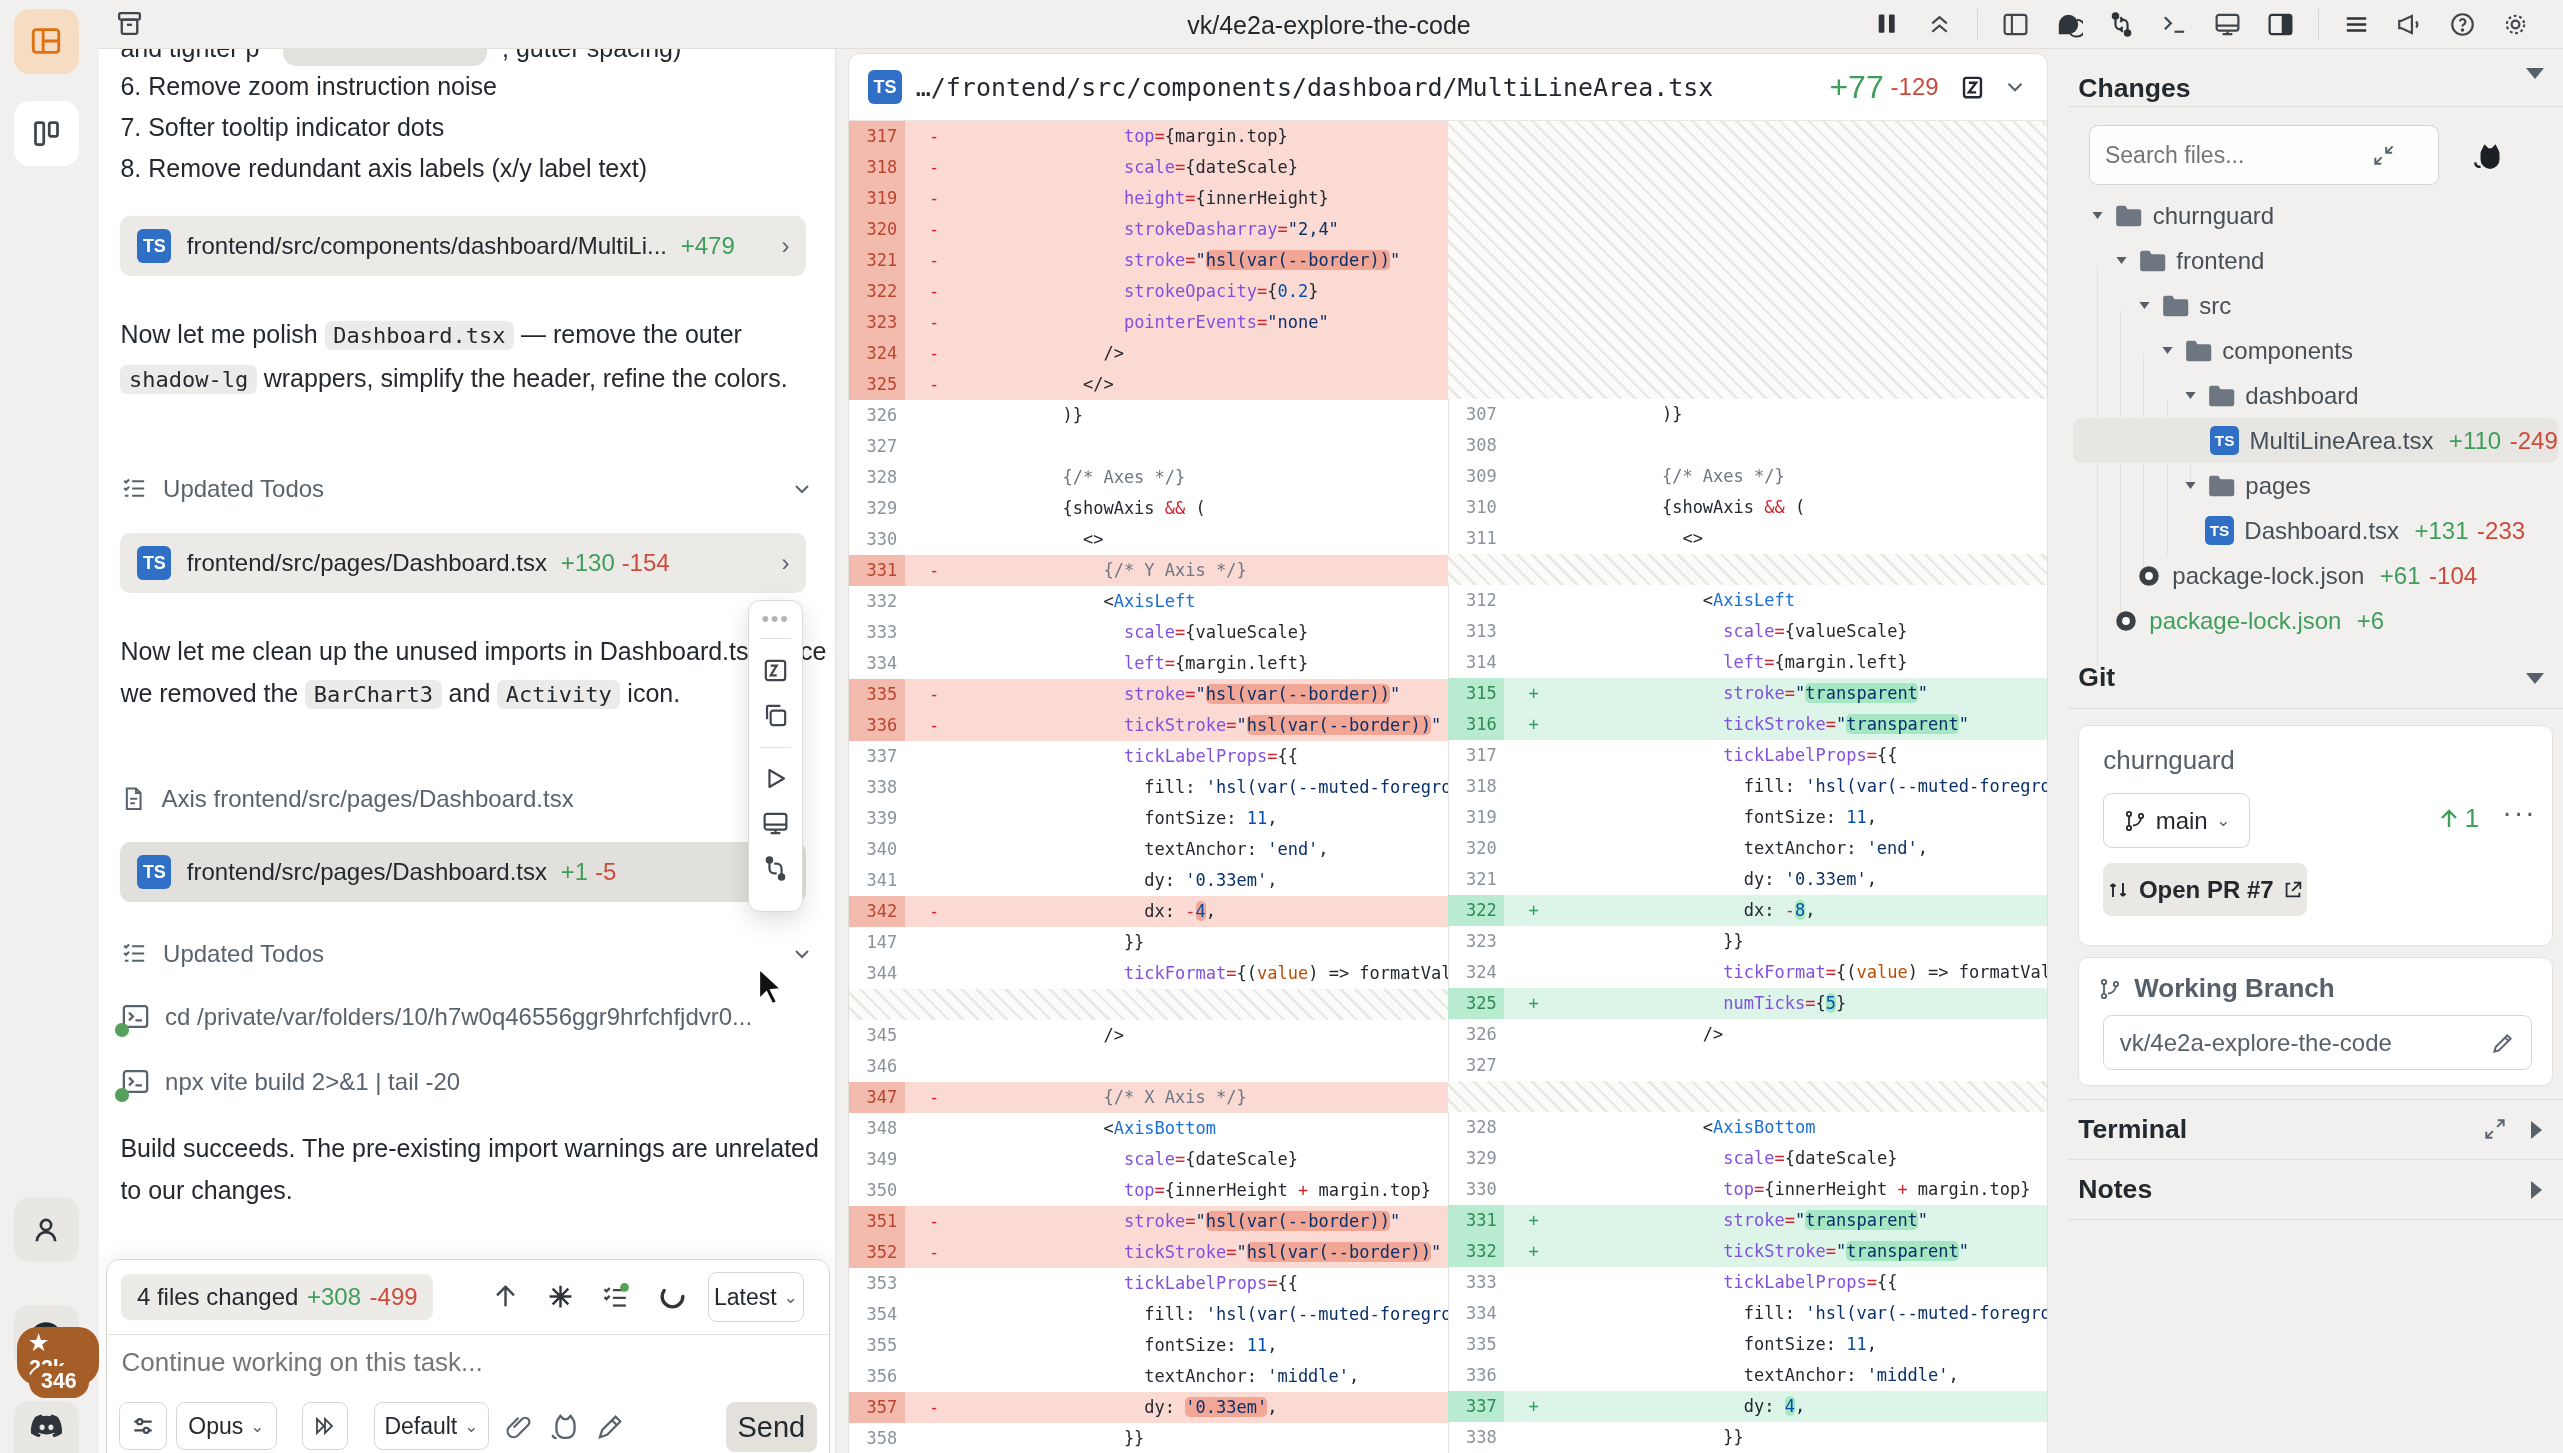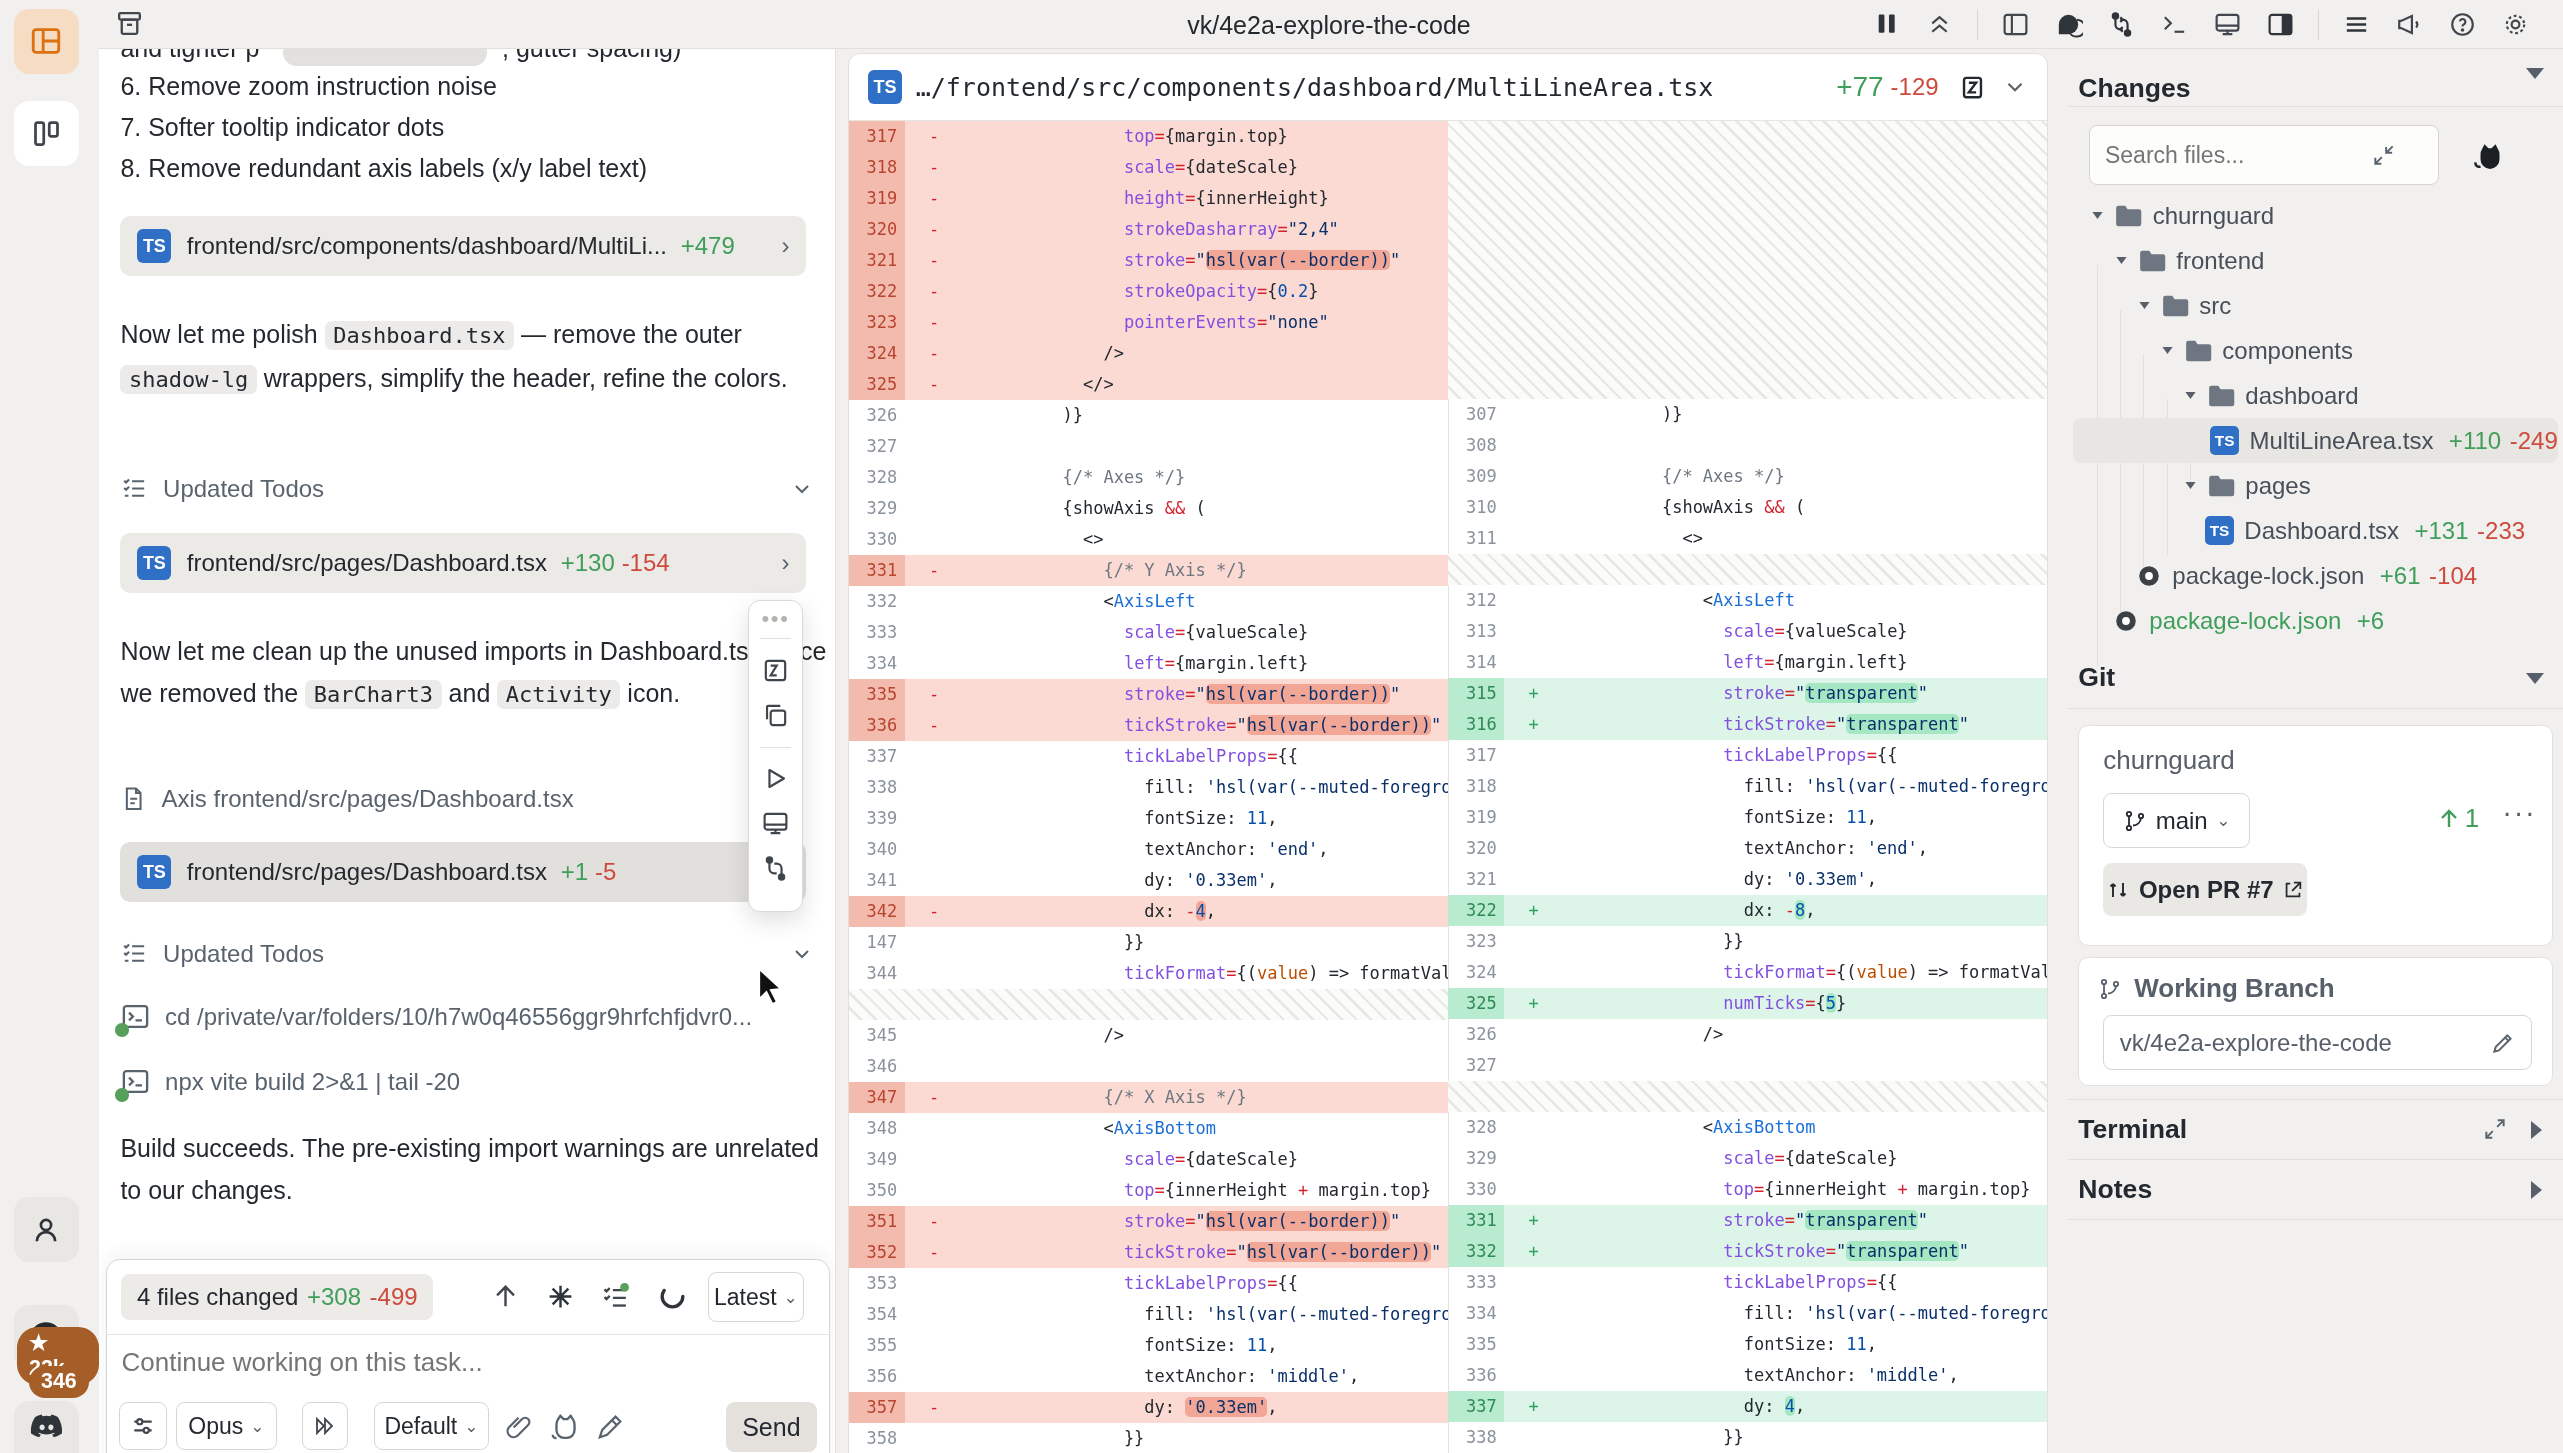--- a/index.html
+++ b/index.html
@@ -70,29 +70,29 @@
   .comp-ic { position:absolute; top:19px; width:34px; height:34px; display:flex; align-items:center; justify-content:center; cursor:pointer; }
   #latest-btn { position:absolute; left:601px; top:12px; width:96px; height:50px; border:0.9px solid #d8d5d1;
     border-radius:8.6px; display:flex; align-items:center; justify-content:center; gap:6.9px; font-size:23px; cursor:pointer; background:#fff;}
   #comp-div { position:absolute; left:0; top:74px; width:724px; height:0.9px; background:#e7e4e0; }
   #comp-input { position:absolute; left:14.6px; top:87px; width:686px; font-size:26px; color:#6e7781;
     border:none; outline:none; background:transparent; font-family:"Liberation Sans",sans-serif; }
   .cbtn { position:absolute; top:142px; height:48px; border:0.9px solid #d8d5d1; border-radius:8.6px;
     background:#fff; display:flex; align-items:center; justify-content:center; gap:6.9px; font-size:23px; color:#24292f; cursor:pointer; }
   .cicon { position:absolute; top:149px; width:36px; height:36px; display:flex; align-items:center; justify-content:center; cursor:pointer; }
   #send-btn { position:absolute; left:619px; top:142px; width:91px; height:50px; background:#e4e1dd;
-    border-radius:8.6px; display:flex; align-items:center; justify-content:center; font-size:25px; color:#24292f; cursor:pointer; }
+    border-radius:8.6px; display:flex; align-items:center; justify-content:center; font-size:29px; color:#24292f; cursor:pointer; }
   .chev { color:#59636e; font-size:17px; }
 
   
   #diff { position:absolute; left:848px; top:53px; width:1200px; height:1406px; background:#fff;
     border:0.9px solid #e2dfdb; border-radius:12px 12px 0 0; overflow:hidden; }
   #diff-head { height:67px; display:flex; align-items:center; padding:0 19px; border-bottom:0.9px solid #e8e6e2; }
   #diff-path { font-family:"DejaVu Sans Mono",monospace; font-size:25px; margin-left:13.7px; color:#24292f; }
-  #diff-add { color:#3f9e5a; font-size:28px; margin-left:auto; }
+  #diff-add { color:#3f9e5a; font-size:32px; margin-left:auto; }
   #diff-del { color:#cd4b3d; font-size:24px; margin-left:6.9px; }
   #diff-body { display:flex; height:1337px; }
   .dcol { width:599px; overflow:hidden; }
   #dcol-sep { width:0.9px; background:#e5e2de; }
   .drow { display:flex; height:31px; line-height:31px; font-family:"DejaVu Sans Mono",monospace;
     font-size:17px; color:#24292f; }
   .dnum { width:56px; flex:none; text-align:right; padding-right:7.7px; color:#8a929c; }
   .dmark { width:137px; flex:none; padding-left:24px; }
   .dcode { flex:1; overflow:hidden; white-space:pre; }
   .drow.del { background:#fbdad3; }

